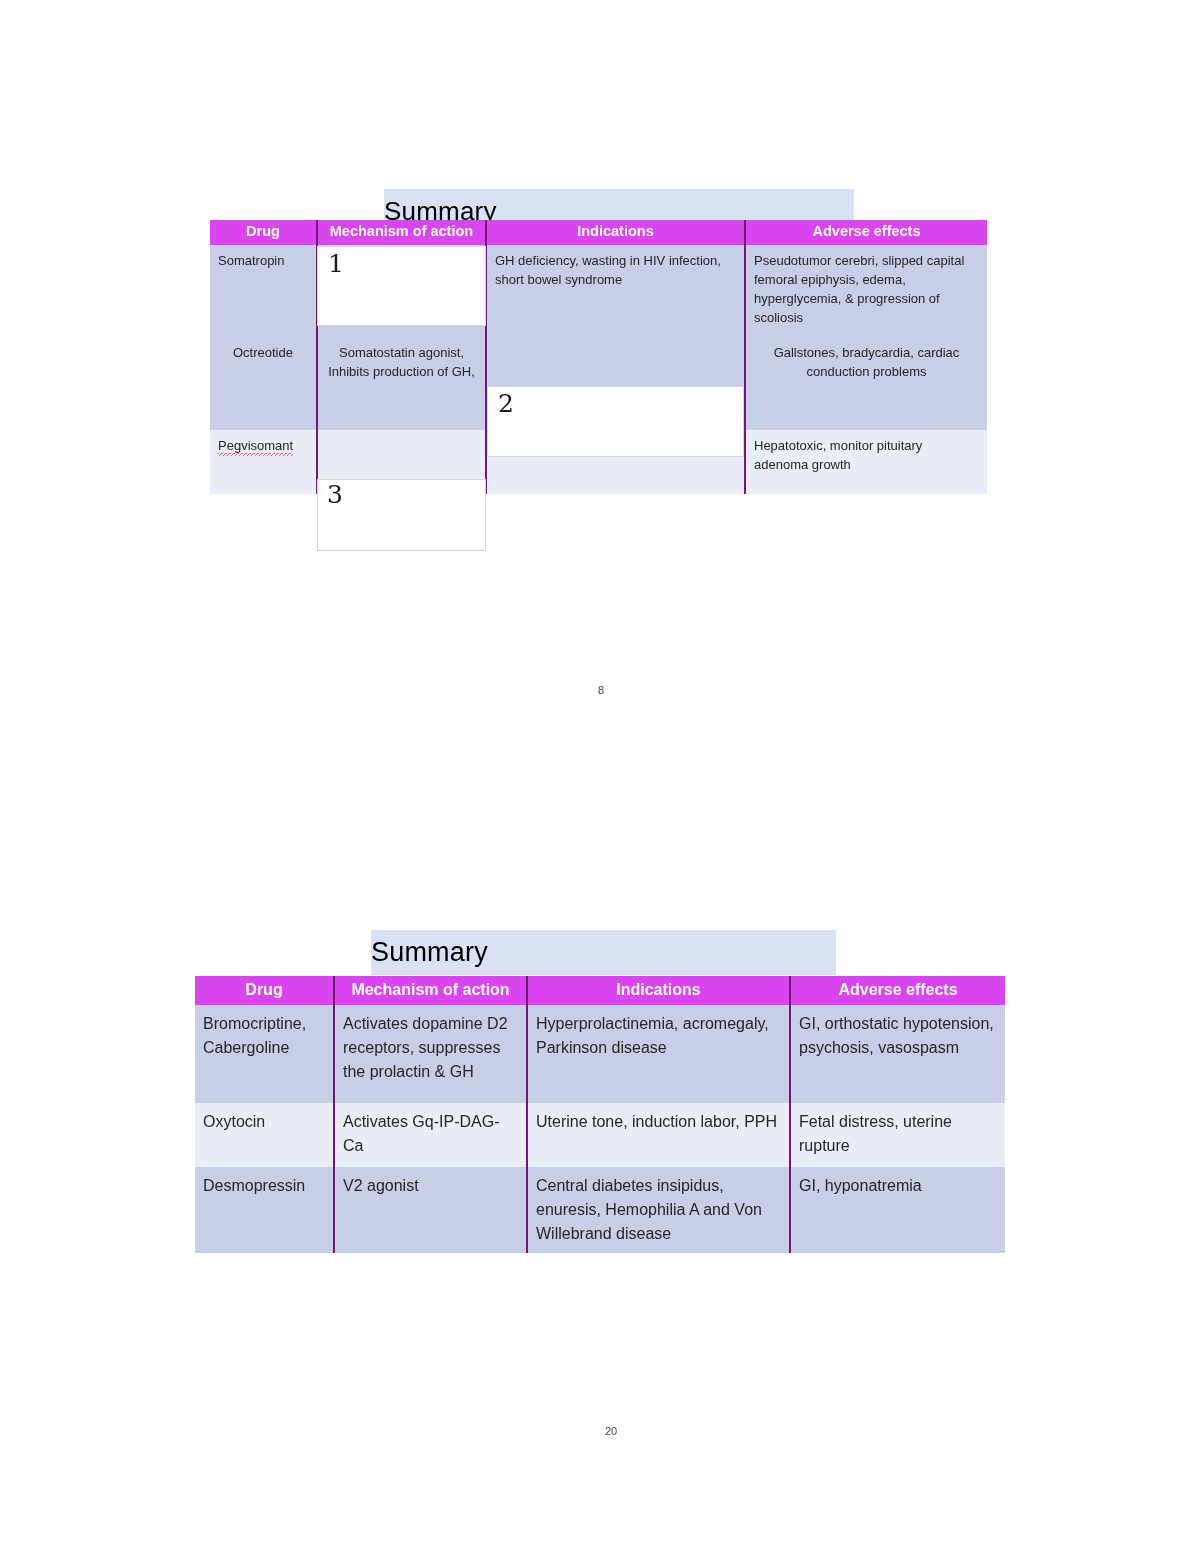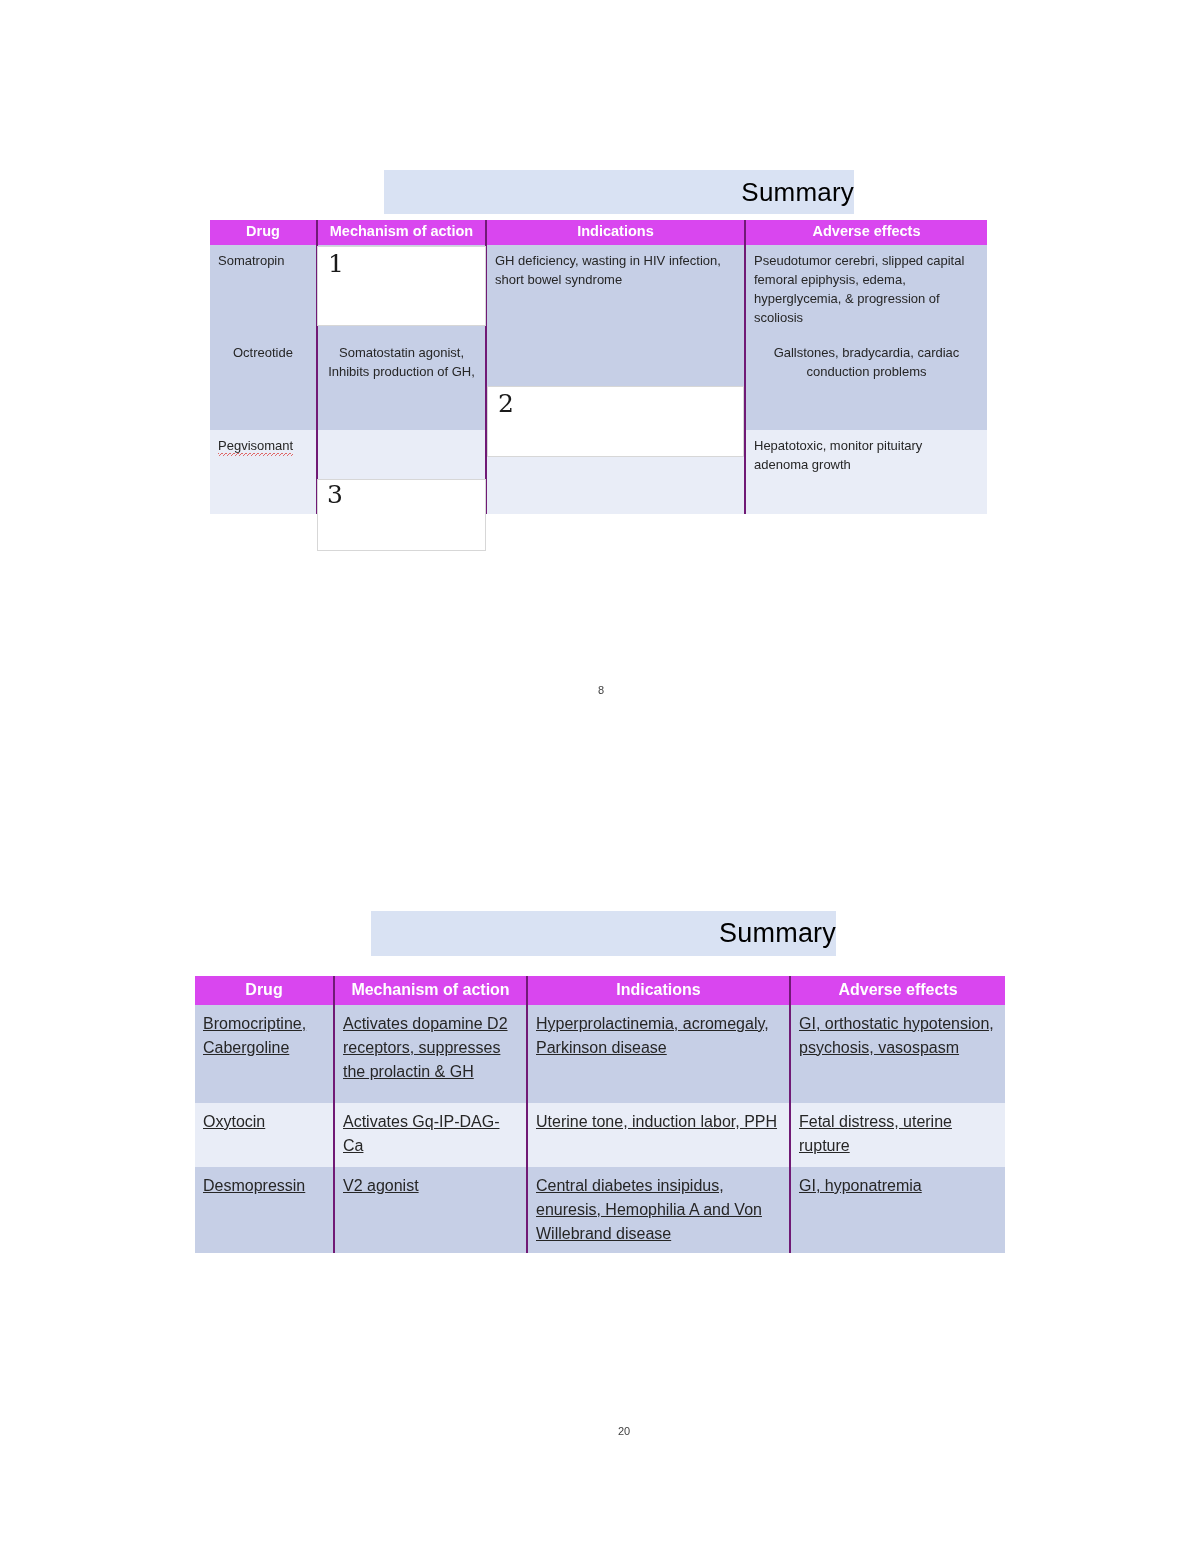--- a/index.html
+++ b/index.html
@@ -20,21 +20,22 @@
   .page-section { position: absolute; left: 0; width: 1200px; }
   #page-one { top: 0; height: 720px; }
   #page-two { top: 720px; height: 833px; }
 
   
   .summary-banner {
     position: absolute;
     background: #d9e2f3;
     display: flex;
     align-items: center;
-    justify-content: flex-end;
+    justify-content: flex-start;
+    margin-top: 19px;
   }
   .summary-banner .banner-text {
     font-size: 26px;
     font-weight: 400;
     color: #000000;
     letter-spacing: 0.2px;
   }
   #banner-one { left: 384px; top: 170px; width: 470px; height: 44px; }
   #banner-two { left: 371px; top: 191px; width: 465px; height: 45px; }
   #banner-two .banner-text { font-size: 27px; }
@@ -76,30 +77,30 @@
   
   #table-one { left: 210px; top: 220px; width: 777px; }
   #table-one col.c1 { width: 107px; }
   #table-one col.c2 { width: 169px; }
   #table-one col.c3 { width: 259px; }
   #table-one col.c4 { width: 242px; }
   #table-one tr.r-head th { height: 25px; }
   #table-one tr.r1 td { height: 92px; }
   #table-one tr.r2 td { height: 48px; }
   #table-one tr.r3 td { height: 93px; text-align: center; }
-  #table-one tr.r4 td { height: 84px; }
+  #table-one tr.r4 td { height: 64px; }
 
   
   #table-two { left: 195px; top: 976px; width: 810px; }
   #table-two col.c1 { width: 139px; }
   #table-two col.c2 { width: 193px; }
   #table-two col.c3 { width: 263px; }
   #table-two col.c4 { width: 215px; }
   #table-two th { font-size: 16px; padding: 5px 7px 6px 7px; }
-  #table-two td { font-size: 16px; line-height: 1.5; padding: 7px 8px; text-decoration: underline; }
+  #table-two td { font-size: 16px; line-height: 1.5; padding: 7px 8px; }
   #table-two tr.r-head th { height: 27px; }
   #table-two tr.r1 td { height: 98px; }
   #table-two tr.r2 td { height: 64px; }
   #table-two tr.r3 td { height: 75px; }
   #table-two tr.r4 td { height: 76px; }
   .spell-wave {
     background-image:
       repeating-linear-gradient(135deg,
         #e06666 0px, #e06666 1px,
         transparent 1px, transparent 2.2px);
@@ -133,21 +134,21 @@
   
   .page-number {
     position: absolute;
     font-size: 11px;
     color: #3f3f3f;
     font-family: "Liberation Sans", sans-serif;
     text-align: center;
     width: 40px;
   }
   #page-number-one { left: 581px; top: 684px; }
-  #page-number-two { left: 604px; top: 1425px; }
+  #page-number-two { left: 591px; top: 1425px; }
 </style>
 </head>
 <body>
 
 <section id="page-one" class="page-section">
 
   <div id="banner-one" class="summary-banner">
     <span class="banner-text">Summary</span>
   </div>
 

